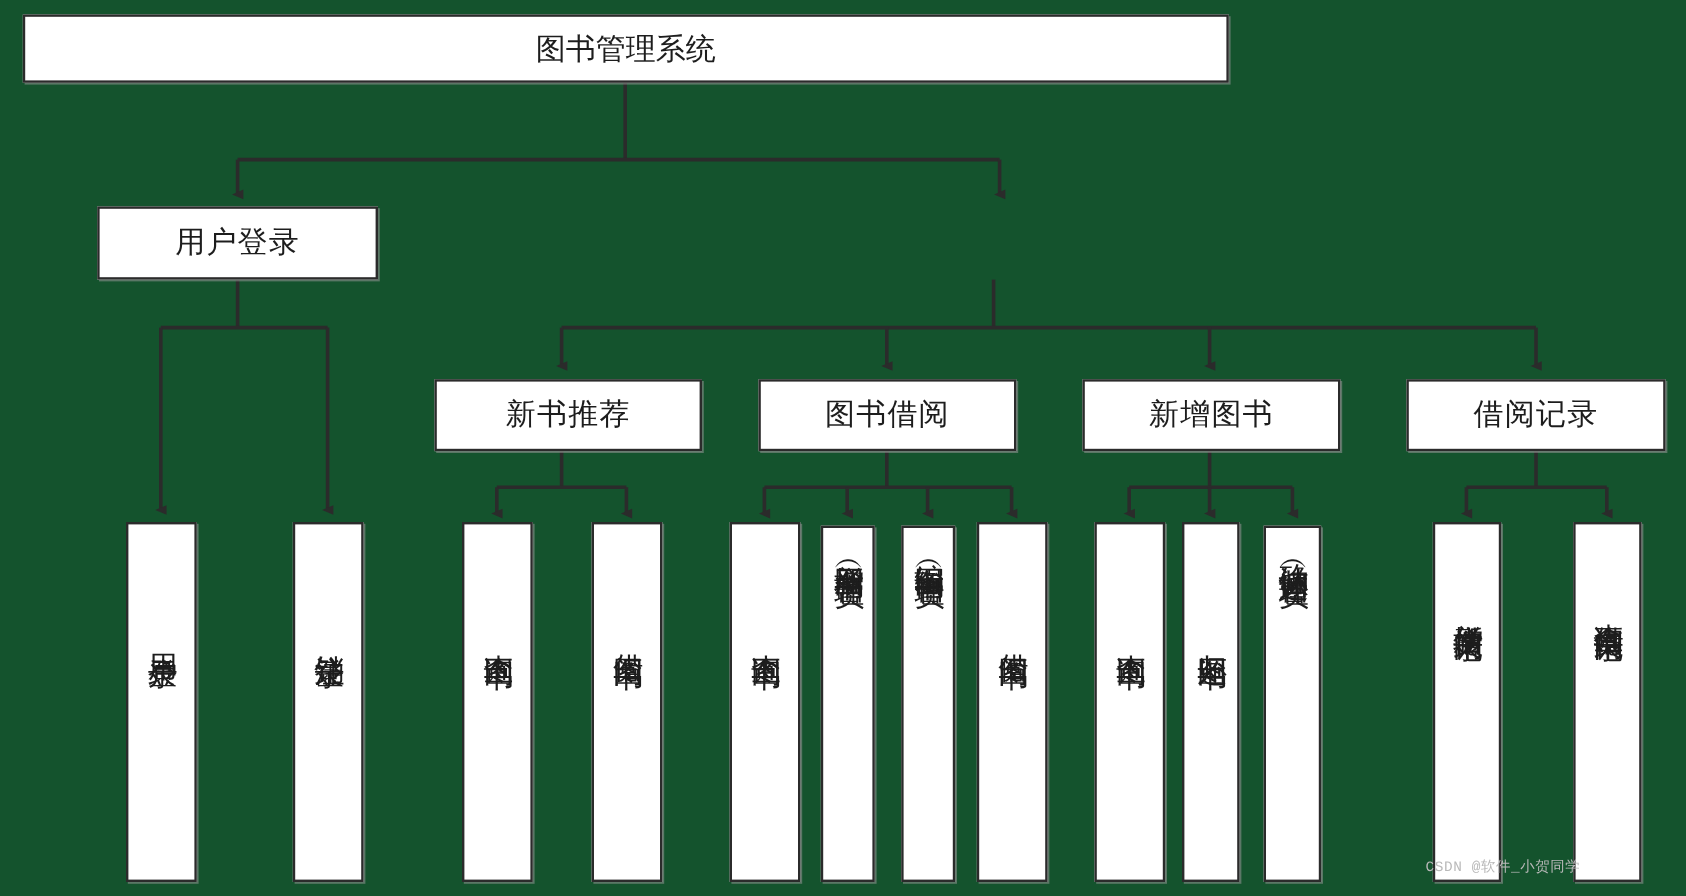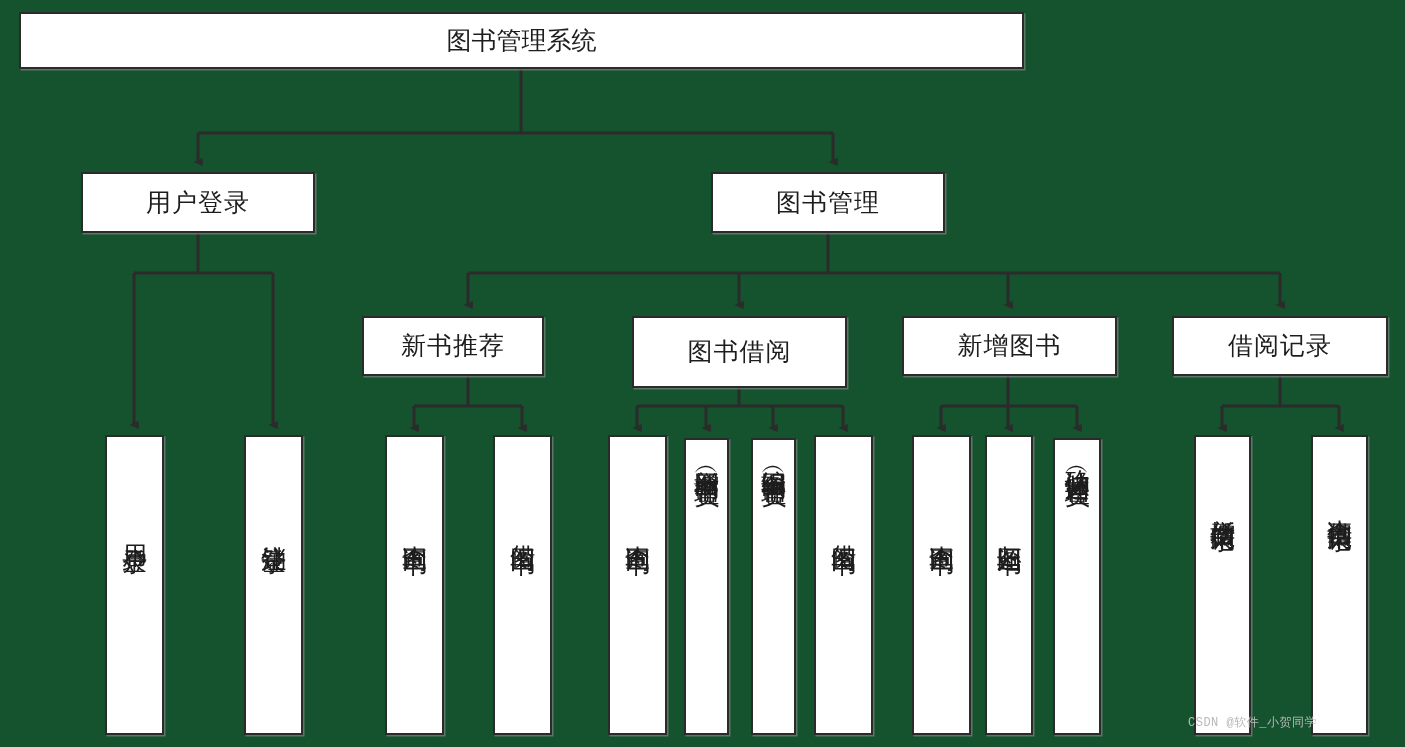--- a/index.html
+++ b/index.html
@@ -130,28 +130,25 @@
     </g>
   </svg>
 
   <div class="node root" style="left:19px; top:12px; width:1005px; height:57px;">
     <span>图书管理系统</span>
   </div>
 
   <div class="node h" style="left:81px; top:172px; width:234px; height:61px;">
     <span>用户登录</span>
   </div>
-  <div class="node h" style="left:711px; top:172px; width:234px; height:61px;">
-    <span>图书管理</span>
-  </div>
-
-  <div class="node h" style="left:362px; top:316px; width:182px; height:60px;">
+
+  <div class="node h" style="left:362px; top:316px; width:223px; height:60px;">
     <span>新书推荐</span>
   </div>
-  <div class="node h" style="left:632px; top:316px; width:215px; height:72px;">
+  <div class="node h" style="left:632px; top:316px; width:215px; height:60px;">
     <span>图书借阅</span>
   </div>
   <div class="node h" style="left:902px; top:316px; width:215px; height:60px;">
     <span>新增图书</span>
   </div>
   <div class="node h" style="left:1172px; top:316px; width:216px; height:60px;justify-content:center;">
     <span>借阅记录</span>
   </div>
 
   <div class="node v" style="left:105px; top:435px; width:59px; height:300px;">

